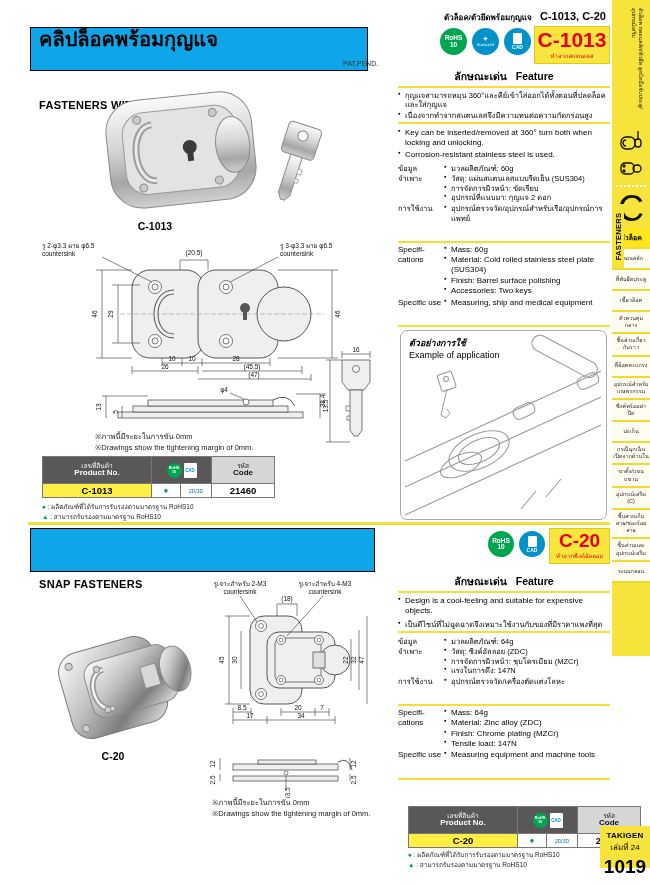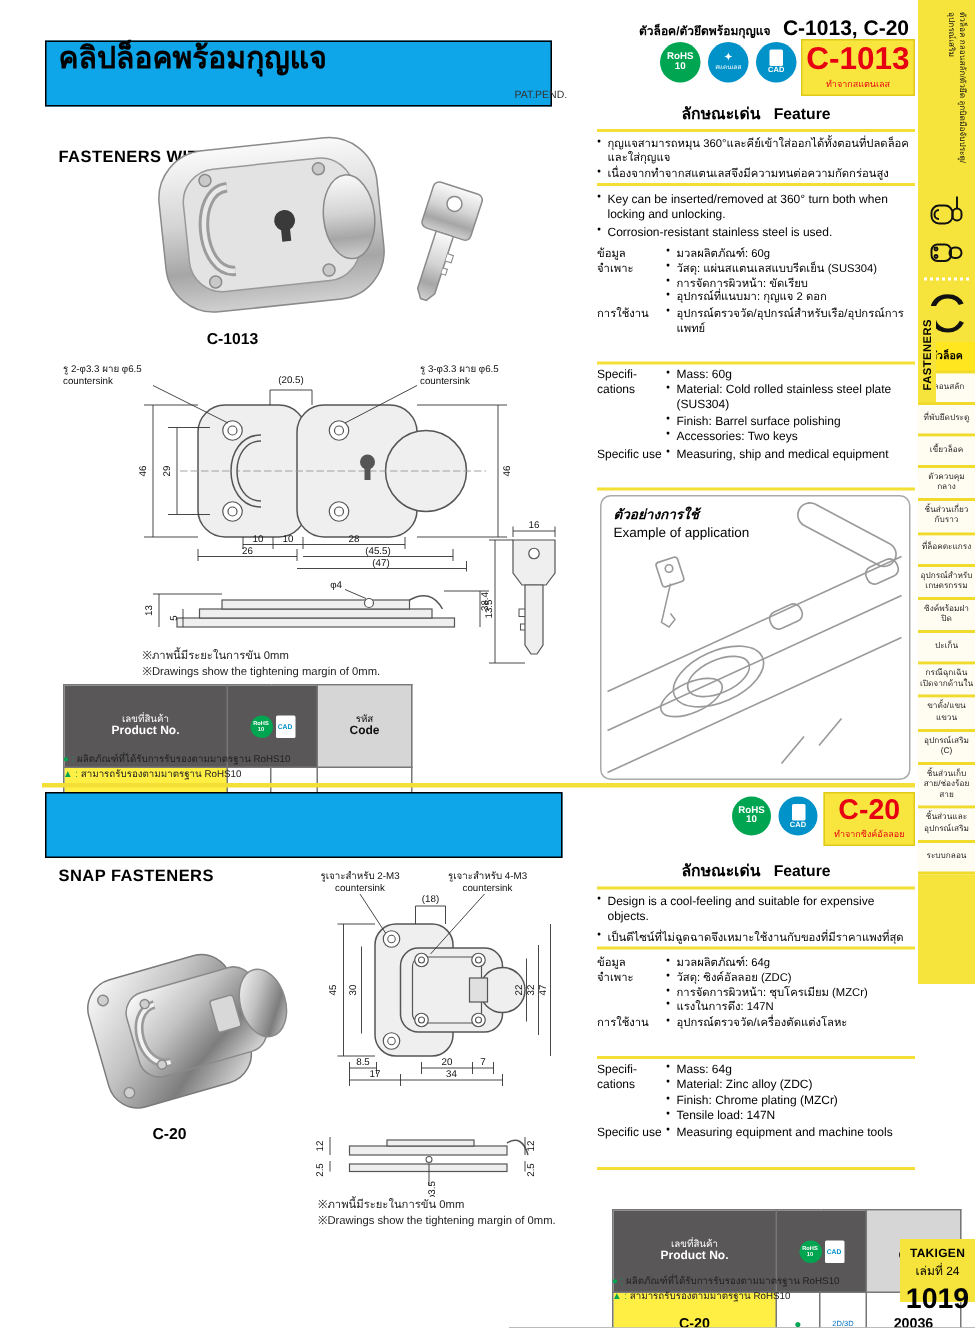--- a/index.html
+++ b/index.html
@@ -1,21 +1,21 @@
 <!DOCTYPE html>
 <html><head>
 <meta charset="utf-8">
 <style>
   html,body{margin:0;padding:0;background:#888;}
   .canvas{position:relative;width:650px;height:885px;background:#fff;overflow:hidden;
           font-family:"Liberation Sans",sans-serif;color:#000;}
   .abs{position:absolute;}
   
   .breadcrumb{left:300px;top:10px;width:306px;text-align:right;font-size:8px;font-weight:bold;}
-  .breadcrumb .models{font-size:14px;margin-left:6px;}
+  .breadcrumb .models{font-size:11px;margin-left:6px;}
   
   .titlebox{border:1.5px solid #000;padding:1px 8px 2px;box-sizing:border-box;background:#0ea5e9;}
   .titlebox .t-th{font-size:20px;font-weight:bold;line-height:1.08;}
   .titlebox .t-en{font-size:11px;font-weight:bold;letter-spacing:.3px;margin-top:48px;}
   
   .badge{border-radius:50%;color:#fff;display:flex;flex-direction:column;align-items:center;
          justify-content:center;text-align:center;line-height:1;box-sizing:border-box;}
   .badge.green{background:#00a551;}
   .badge.blue{background:#0092c8;}
   .badge .b1{font-size:6.5px;font-weight:bold;}
@@ -47,21 +47,21 @@
   
   svg text{font-family:"Liberation Sans",sans-serif;font-size:6.5px;fill:#111;}
   .caption{font-weight:bold;font-size:10.5px;text-align:center;}
   .note{font-size:7.5px;line-height:1.4;color:#222;}
   
   .exbox{border:1px solid #aaa;border-radius:7px;background:#fff;box-sizing:border-box;}
   .exbox .ex-th{font-weight:bold;font-size:9px;font-style:italic;}
   .exbox .ex-en{font-size:9px;}
   
   table.ptable{border-collapse:collapse;font-size:8px;}
-  table.ptable td{border:1px solid #777;text-align:center;vertical-align:middle;padding:15px 2px;}
+  table.ptable td{border:1px solid #777;text-align:center;vertical-align:middle;padding:1px 2px;}
   .th-dark{background:#595757;color:#fff;}
   .th-light{background:#d6d6d6;color:#111;}
   .h-th{font-size:6.5px;line-height:1.1;}
   .h-en{font-size:8px;font-weight:bold;line-height:1.1;}
   .row-prod{background:#ffef44;font-weight:bold;font-size:9.5px;}
   .gdot{color:#00a551;font-size:8px;}
   .cad23{color:#0070c0;font-size:5px;}
   .code-val{font-size:9.5px;font-weight:bold;}
   .mini-rohs{display:inline-flex;flex-direction:column;align-items:center;justify-content:center;
              width:15px;height:15px;border-radius:50%;background:#00a551;color:#fff;

